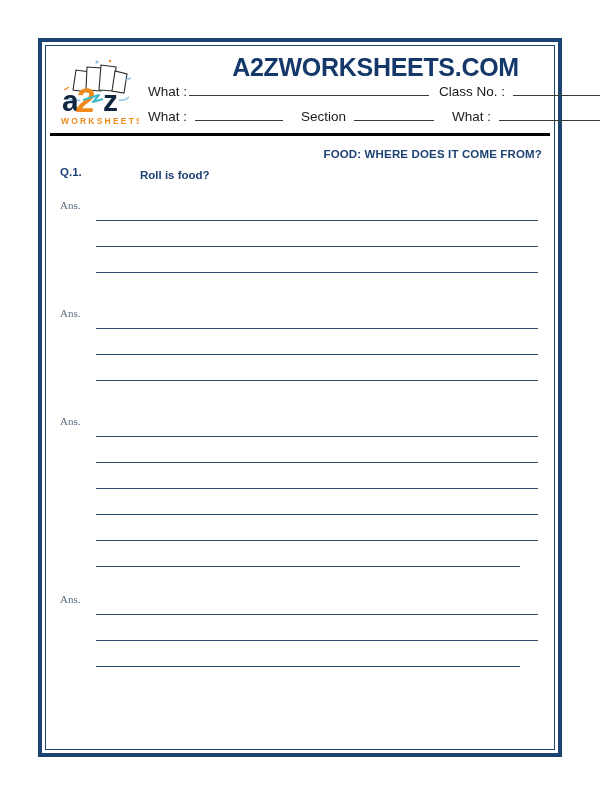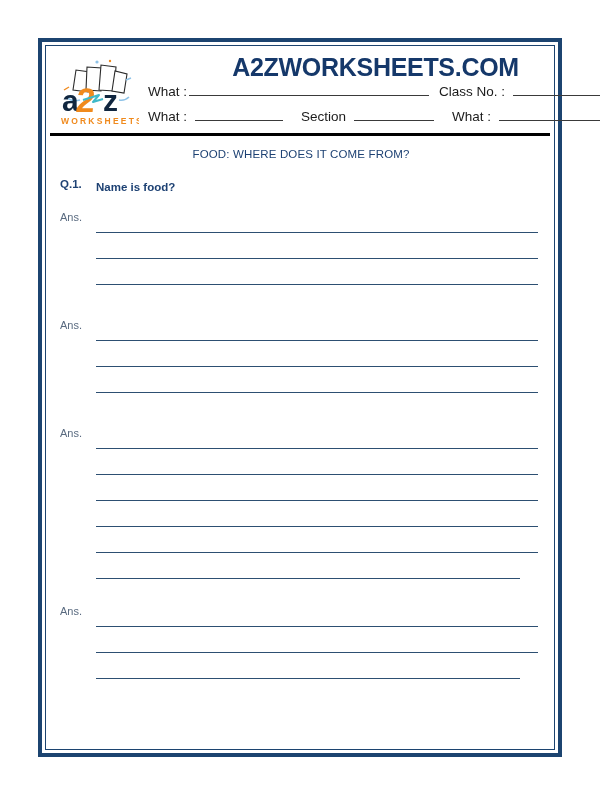--- a/index.html
+++ b/index.html
@@ -113,62 +113,64 @@
   .fl-section{ width: 80px;  margin-left: 6px; margin-right: 18px; }
   .fl-date   { width: 110px; margin-left: 6px; }
 
   
   .body-area {
     padding: 10px 8px 0 10px;
     box-sizing: border-box;
   }
 
   .worksheet-title {
-    text-align: center;
+    text-align: right;
     font-size: 11.5px;
-    font-weight: normal;
+    font-weight: bold;
     color: #1d4173;
     letter-spacing: 0.15px;
-    margin: 2px 0 16px 0;
+    margin: 2px 0 4px 0;
   }
   .section-heading {
     font-size: 11.5px;
     font-weight: bold;
     color: #1d4173;
     letter-spacing: 0.15px;
     margin: 0 0 16px 1px;
   }
 
   
   .question-block { margin-bottom: 0; }
 
   .q-row {
     display: flex;
     align-items: flex-start;
     margin-bottom: 9px;
+    gap: 44px;
   }
   .q-number {
     flex: 0 0 36px;
     font-size: 11.5px;
     font-weight: bold;
     color: #1d4173;
     line-height: 1.55;
   }
   .q-text {
     flex: 1 1 auto;
     font-size: 11.5px;
     font-weight: bold;
     color: #1d4173;
     line-height: 1.95;
     padding-right: 6px;
   }
 
   .ans-row {
     display: flex;
     align-items: flex-start;
+    font-family: Liberation Serif, serif;
   }
   .ans-label {
     flex: 0 0 36px;
     font-size: 11px;
     color: #5a6b80;
     line-height: 1.2;
     padding-top: 4px;
   }
   .ans-lines {
     flex: 1 1 auto;
@@ -243,21 +245,21 @@
       </div>
     </div>
 
     <div class="body-area">
 
       <div class="worksheet-title">FOOD: WHERE DOES IT COME FROM?</div>
 
       <div class="question-block">
         <div class="q-row">
           <div class="q-number">Q.1.</div>
-          <div class="q-text">Name is food?</div>
+          <div class="q-text">Roll is food?</div>
         </div>
         <div class="ans-row">
           <div class="ans-label">Ans.</div>
           <div class="ans-lines">
             <div class="ans-line"></div>
             <div class="ans-line"></div>
             <div class="ans-line"></div>
           </div>
         </div>
       </div>

